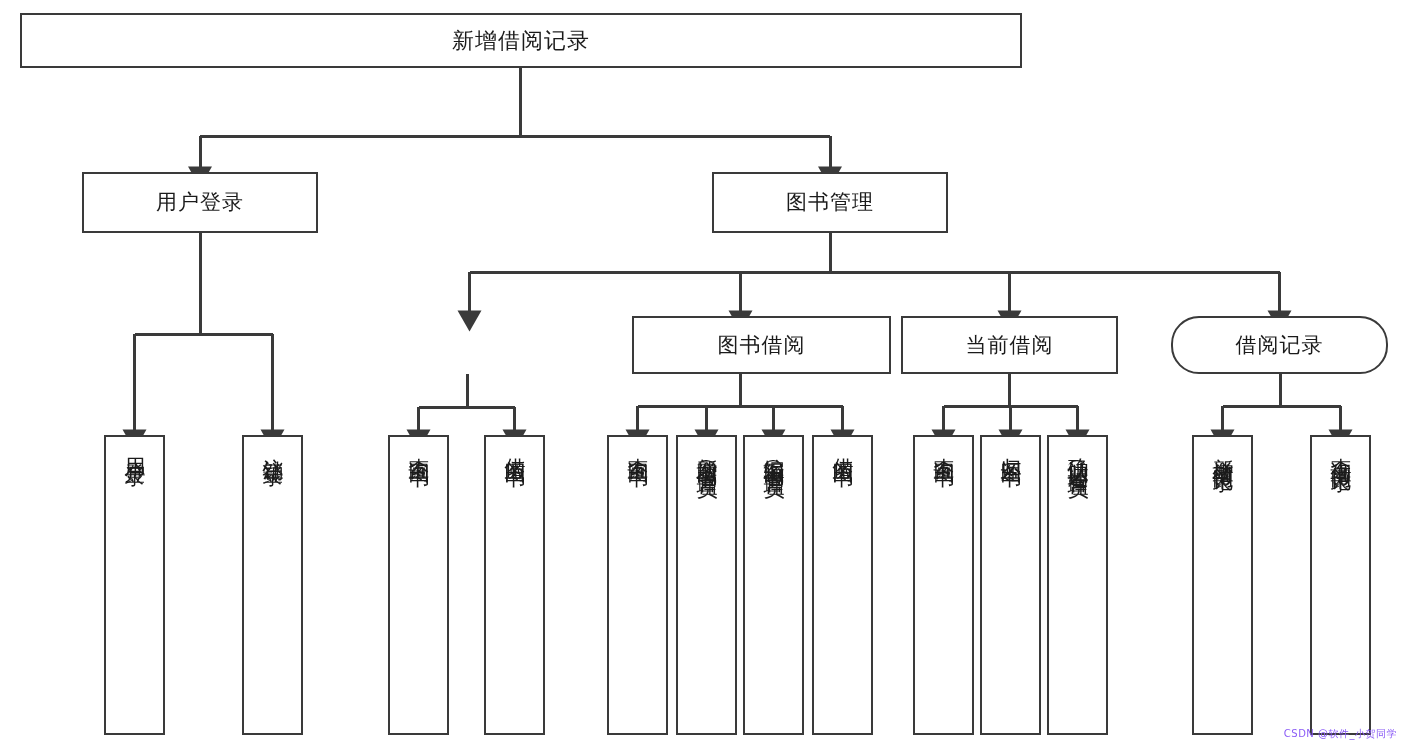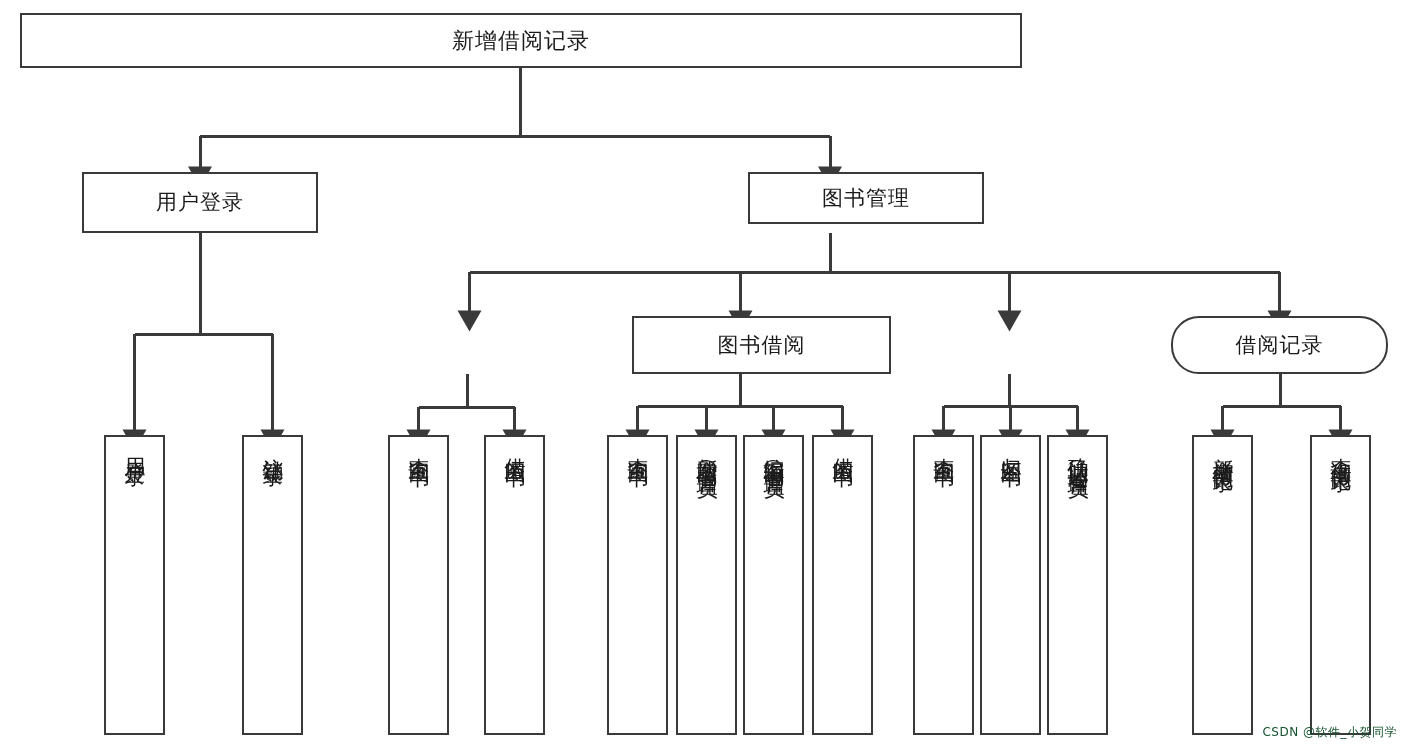--- a/index.html
+++ b/index.html
@@ -60,22 +60,22 @@
     line-height: 1;
     white-space: nowrap;
   }
   #root-node .label {
     font-size: 22px;
   }
   .watermark {
     position: absolute;
     right: 8px;
     bottom: 6px;
-    font-size: 12px;
-    color: #14532d;
+    font-size: 10px;
+    color: #8b5cf6;
     letter-spacing: 0.5px;
     white-space: nowrap;
     z-index: 5;
   }
 </style>
 </head>
 <body>
 
 <div id="canvas">
 
@@ -122,26 +122,29 @@
       </g>
   </svg>
 
   <div class="node horiz" id="root-node" style="left: 20px; top: 13px; width: 1002px; height: 55px;">
     <span class="label">新增借阅记录</span>
   </div>
 
   <div class="node horiz" style="left: 82px; top: 172px; width: 236px; height: 61px;">
     <span class="label">用户登录</span>
   </div>
-  <div class="node horiz" style="left: 712px; top: 172px; width: 236px; height: 52px; margin-left: 36px;">
+  <div class="node horiz" style="left: 712px; top: 172px; width: 236px; height: 61px;">
     <span class="label">图书管理</span>
   </div>
 
   <div class="node horiz" style="left: 632px; top: 316px; width: 259px; height: 58px;">
     <span class="label">图书借阅</span>
+  </div>
+  <div class="node horiz" style="left: 901px; top: 316px; width: 217px; height: 58px;">
+    <span class="label">当前借阅</span>
   </div>
   <div class="node horiz" style="left: 1171px; top: 316px; width: 217px; height: 58px; border-radius: 28px;">
     <span class="label">借阅记录</span>
   </div>
 
   <div class="node vert" style="left: 104px; top: 435px; width: 61px; height: 300px;">
     <span class="label">用户登录</span>
   </div>
   <div class="node vert" style="left: 242px; top: 435px; width: 61px; height: 300px;">
     <span class="label">注销登录</span>

